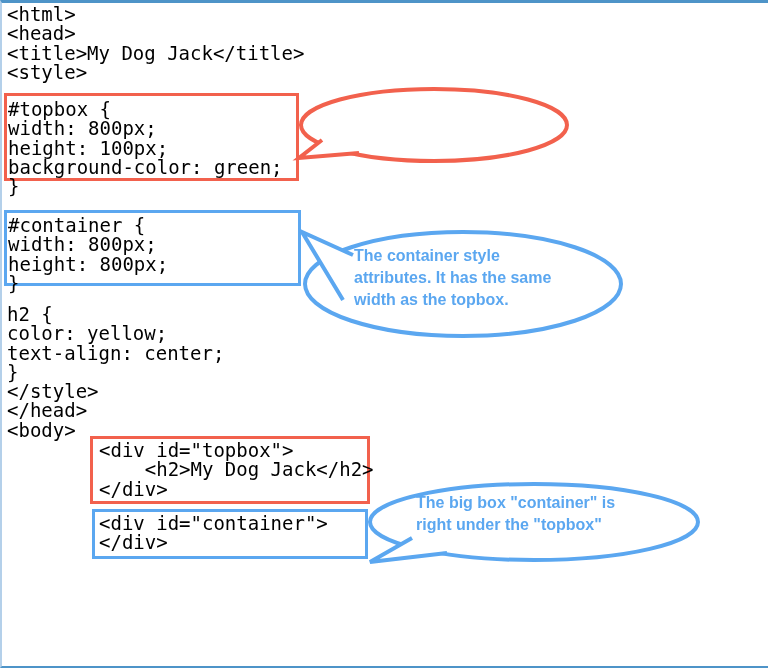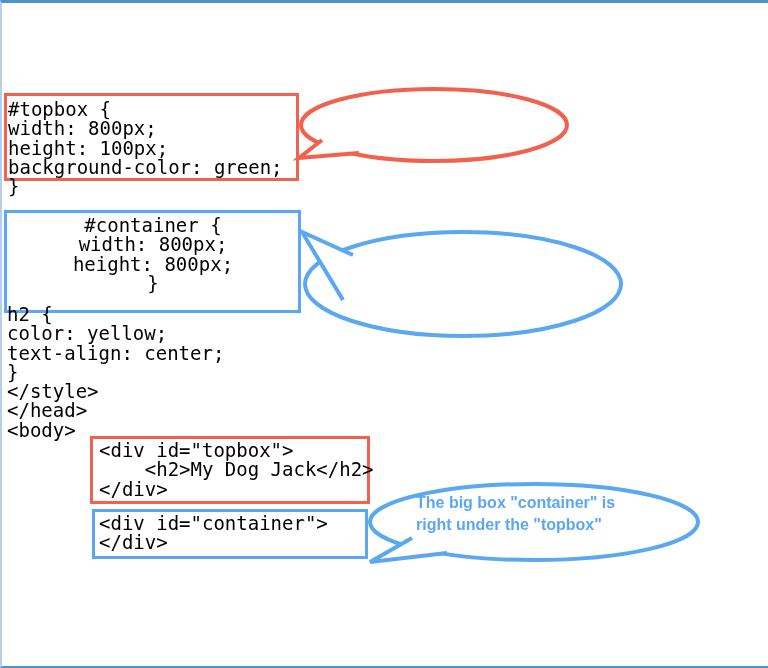--- a/index.html
+++ b/index.html
@@ -48,21 +48,21 @@
     font-size: 16px;
     white-space: pre-line;
   }
   .callout-text.red  { color: var(--red,  #F2614D); line-height: 26px; }
   .callout-text.blue { color: var(--blue, #5BA7F0); line-height: 22px; }
 
   
   #code-head    { left: 5px;  top: 2px; }
   #box-topbox-rule    { left: 2px;  top: 90px;  width: 295px; height: 88px; }
   #box-topbox-rule pre    { padding: 4px 0 0 1px; }
-  #box-container-rule { left: 2px;  top: 207px; width: 297px; height: 103px; text-align: center; }
+  #box-container-rule { left: 2px;  top: 207px; width: 297px; height: 76px; }
   #box-container-rule pre { padding: 3px 0 0 1px; }
   #code-mid     { left: 5px;  top: 302px; }
   #box-topbox-div     { left: 88px; top: 433px; width: 280px; height: 68px; }
   #box-topbox-div pre     { padding: 2px 0 0 6px; }
   #box-container-div  { left: 90px; top: 506px; width: 276px; height: 50px; }
   #box-container-div pre  { padding: 2px 0 0 4px; }
   #code-footer  { left: 5px;  top: 568px; }
 
   #bubble-topbox     { left: 285px; top: 82px;  }
   #bubble-container  { left: 296px; top: 222px; }
@@ -70,20 +70,24 @@
 
   #callout-topbox-text    { left: 337px; top: 95px;  width: 250px; }
   #callout-container-text { left: 352px; top: 242px; width: 270px; }
   #callout-position-text  { left: 414px; top: 489px; width: 290px; }
 </style>
 </head>
 <body>
 
 <div class="page">
 
+  <pre class="code" id="code-head">&lt;html&gt;
+&lt;head&gt;
+&lt;title&gt;My Dog Jack&lt;/title&gt;
+&lt;style&gt;</pre>
 
   <div class="codebox red" id="box-topbox-rule">
     <pre class="code">#topbox {
 width: 800px;
 height: 100px;
 background-color: green;
 }</pre>
   </div>
 
   <div class="codebox blue" id="box-container-rule">
@@ -115,20 +119,23 @@
 
   <svg class="bubble" id="bubble-topbox" width="290" height="88" viewBox="0 0 290 88">
     <ellipse class="stroke-red" cx="147" cy="40" rx="133" ry="36"></ellipse>
     <path class="stroke-red" d="M 35 55 L 12 73 L 72 68" stroke-linejoin="miter"></path>
   </svg>
 
   <svg class="bubble" id="bubble-container" width="332" height="116" viewBox="0 0 332 116">
     <ellipse class="stroke-blue" cx="165" cy="59" rx="158" ry="52"></ellipse>
     <path class="stroke-blue" d="M 55 30 L 4 7 L 45 75" stroke-linejoin="miter"></path>
   </svg>
+  <div class="callout-text blue" id="callout-container-text">The container style
+attributes. It has the same
+width as the topbox.</div>
 
   <svg class="bubble" id="bubble-position" width="345" height="96" viewBox="0 0 345 96">
     <ellipse class="stroke-blue" cx="172" cy="45" rx="164" ry="38"></ellipse>
     <path class="stroke-blue" d="M 50 61 L 8 85 L 85 76" stroke-linejoin="miter"></path>
   </svg>
   <div class="callout-text blue" id="callout-position-text">The big box "container" is
 right under the "topbox"</div>
 
 </div>
 

